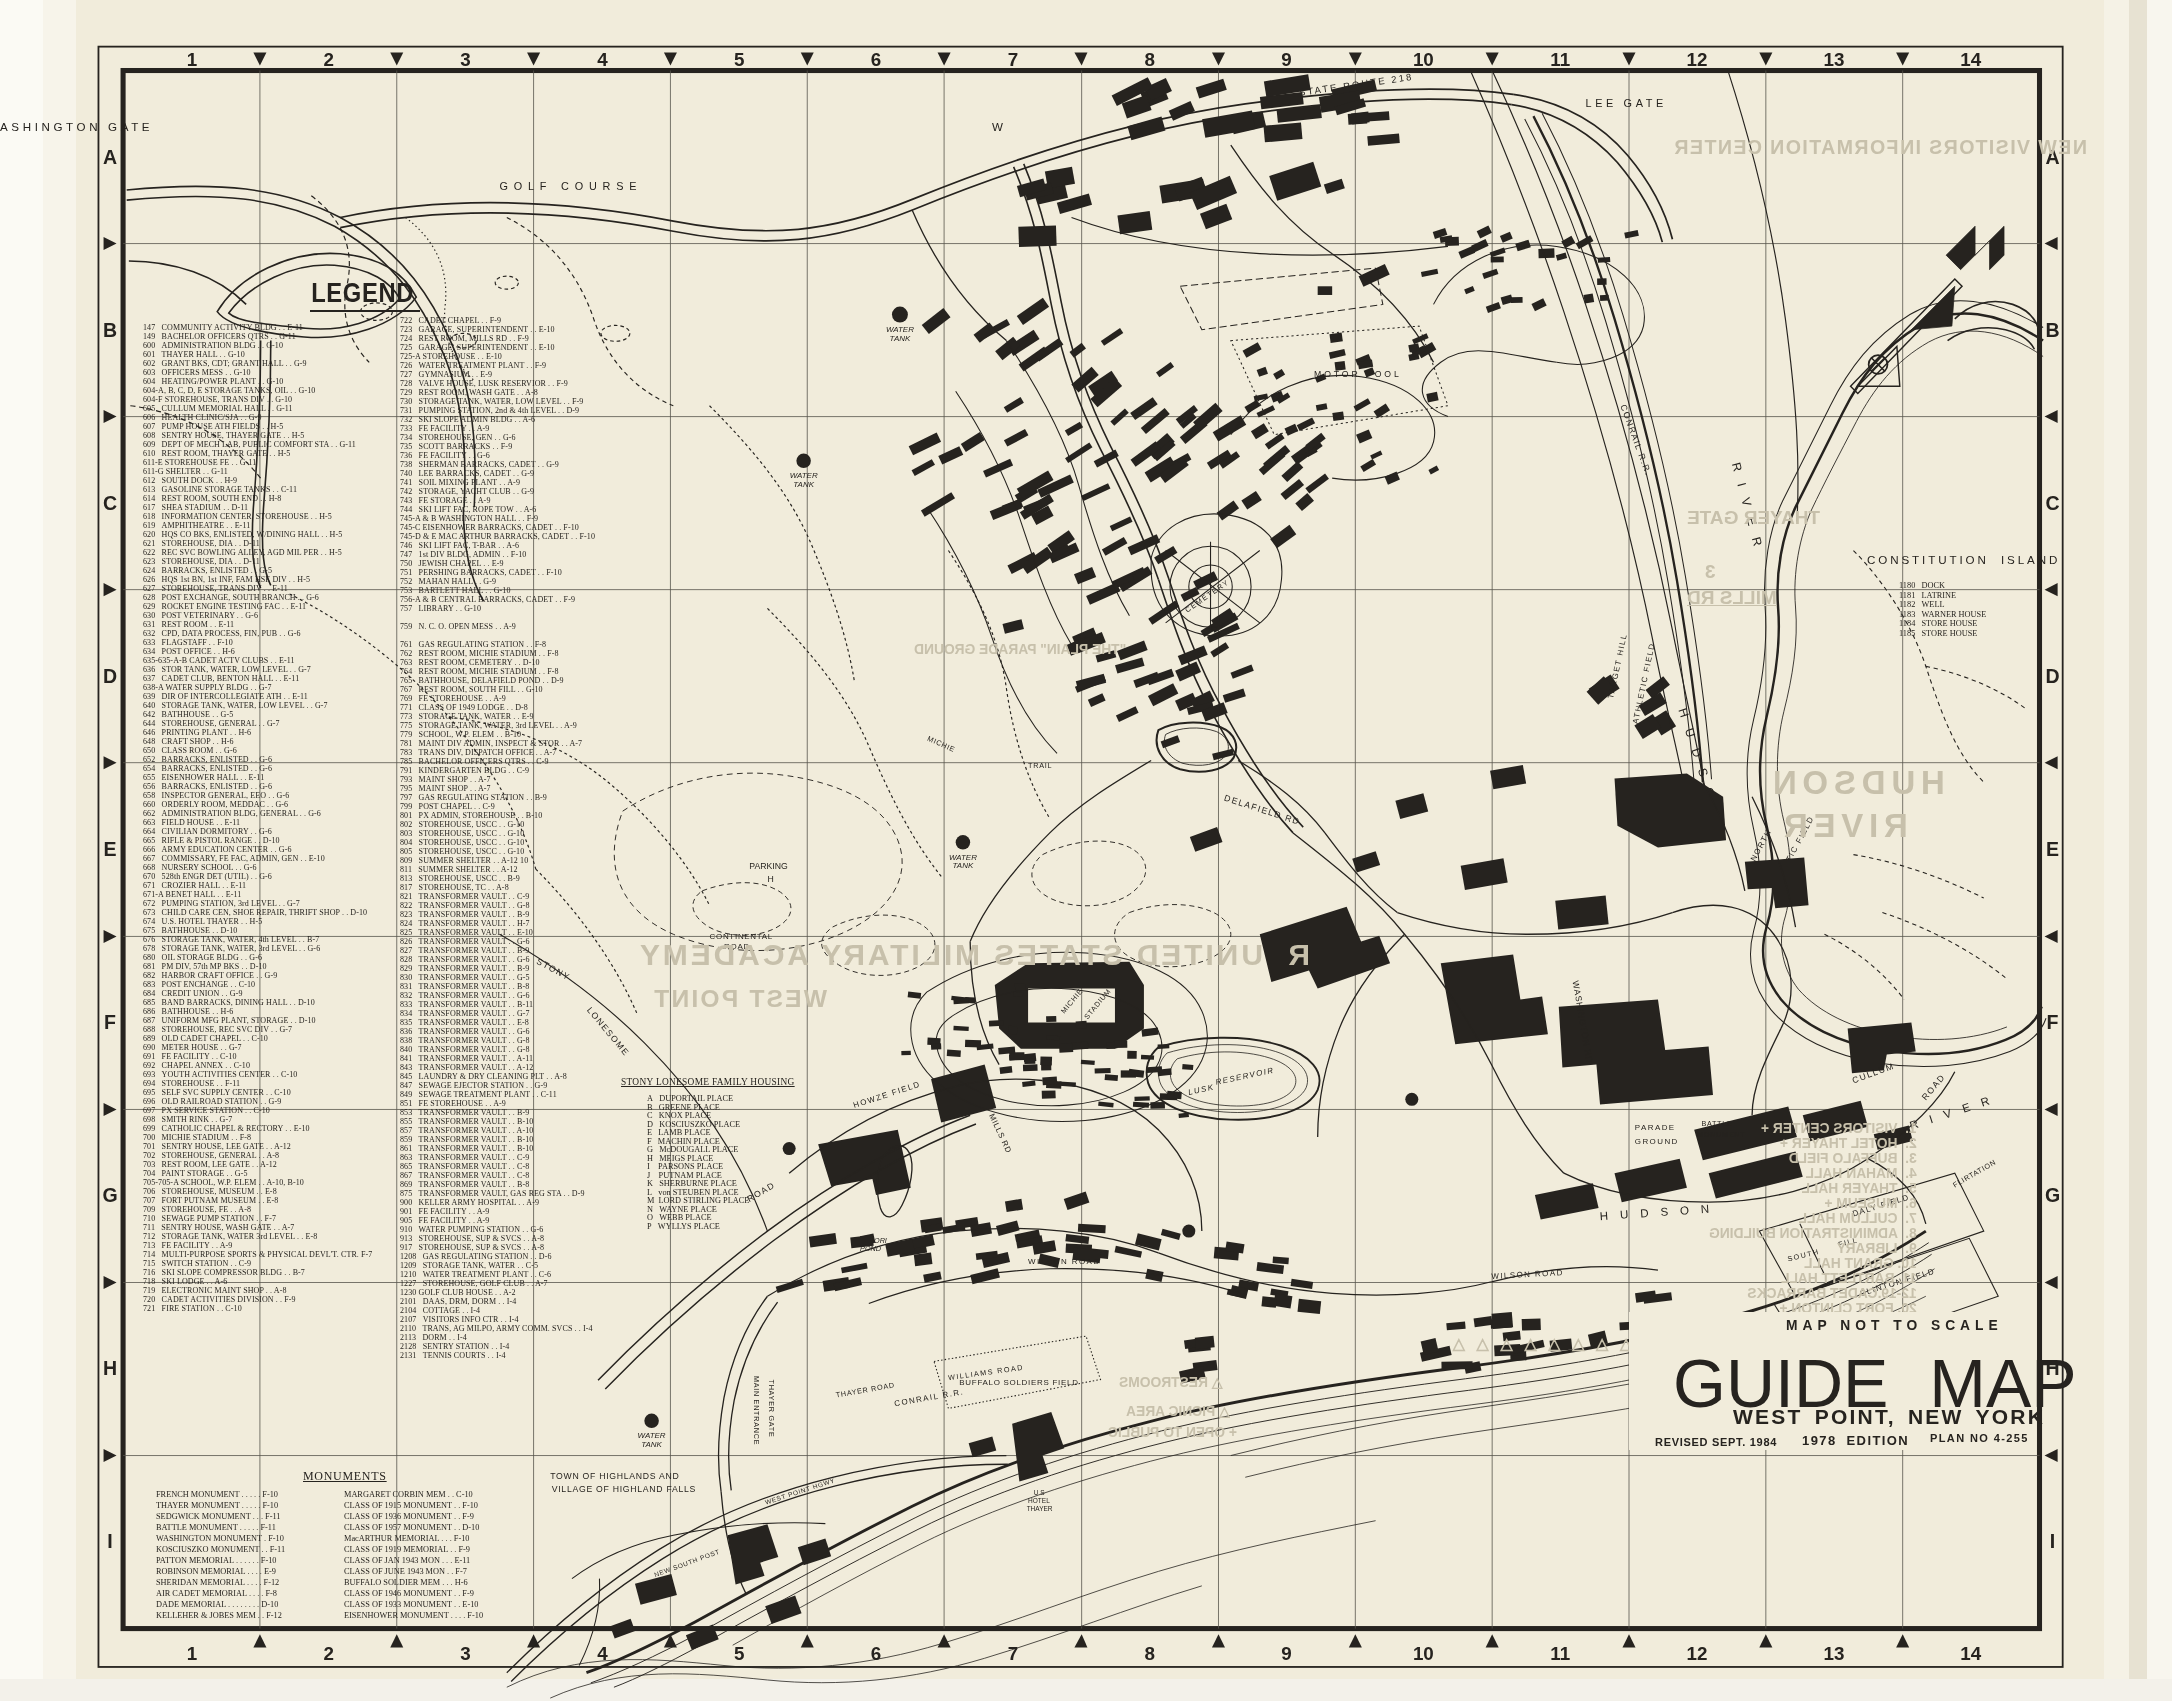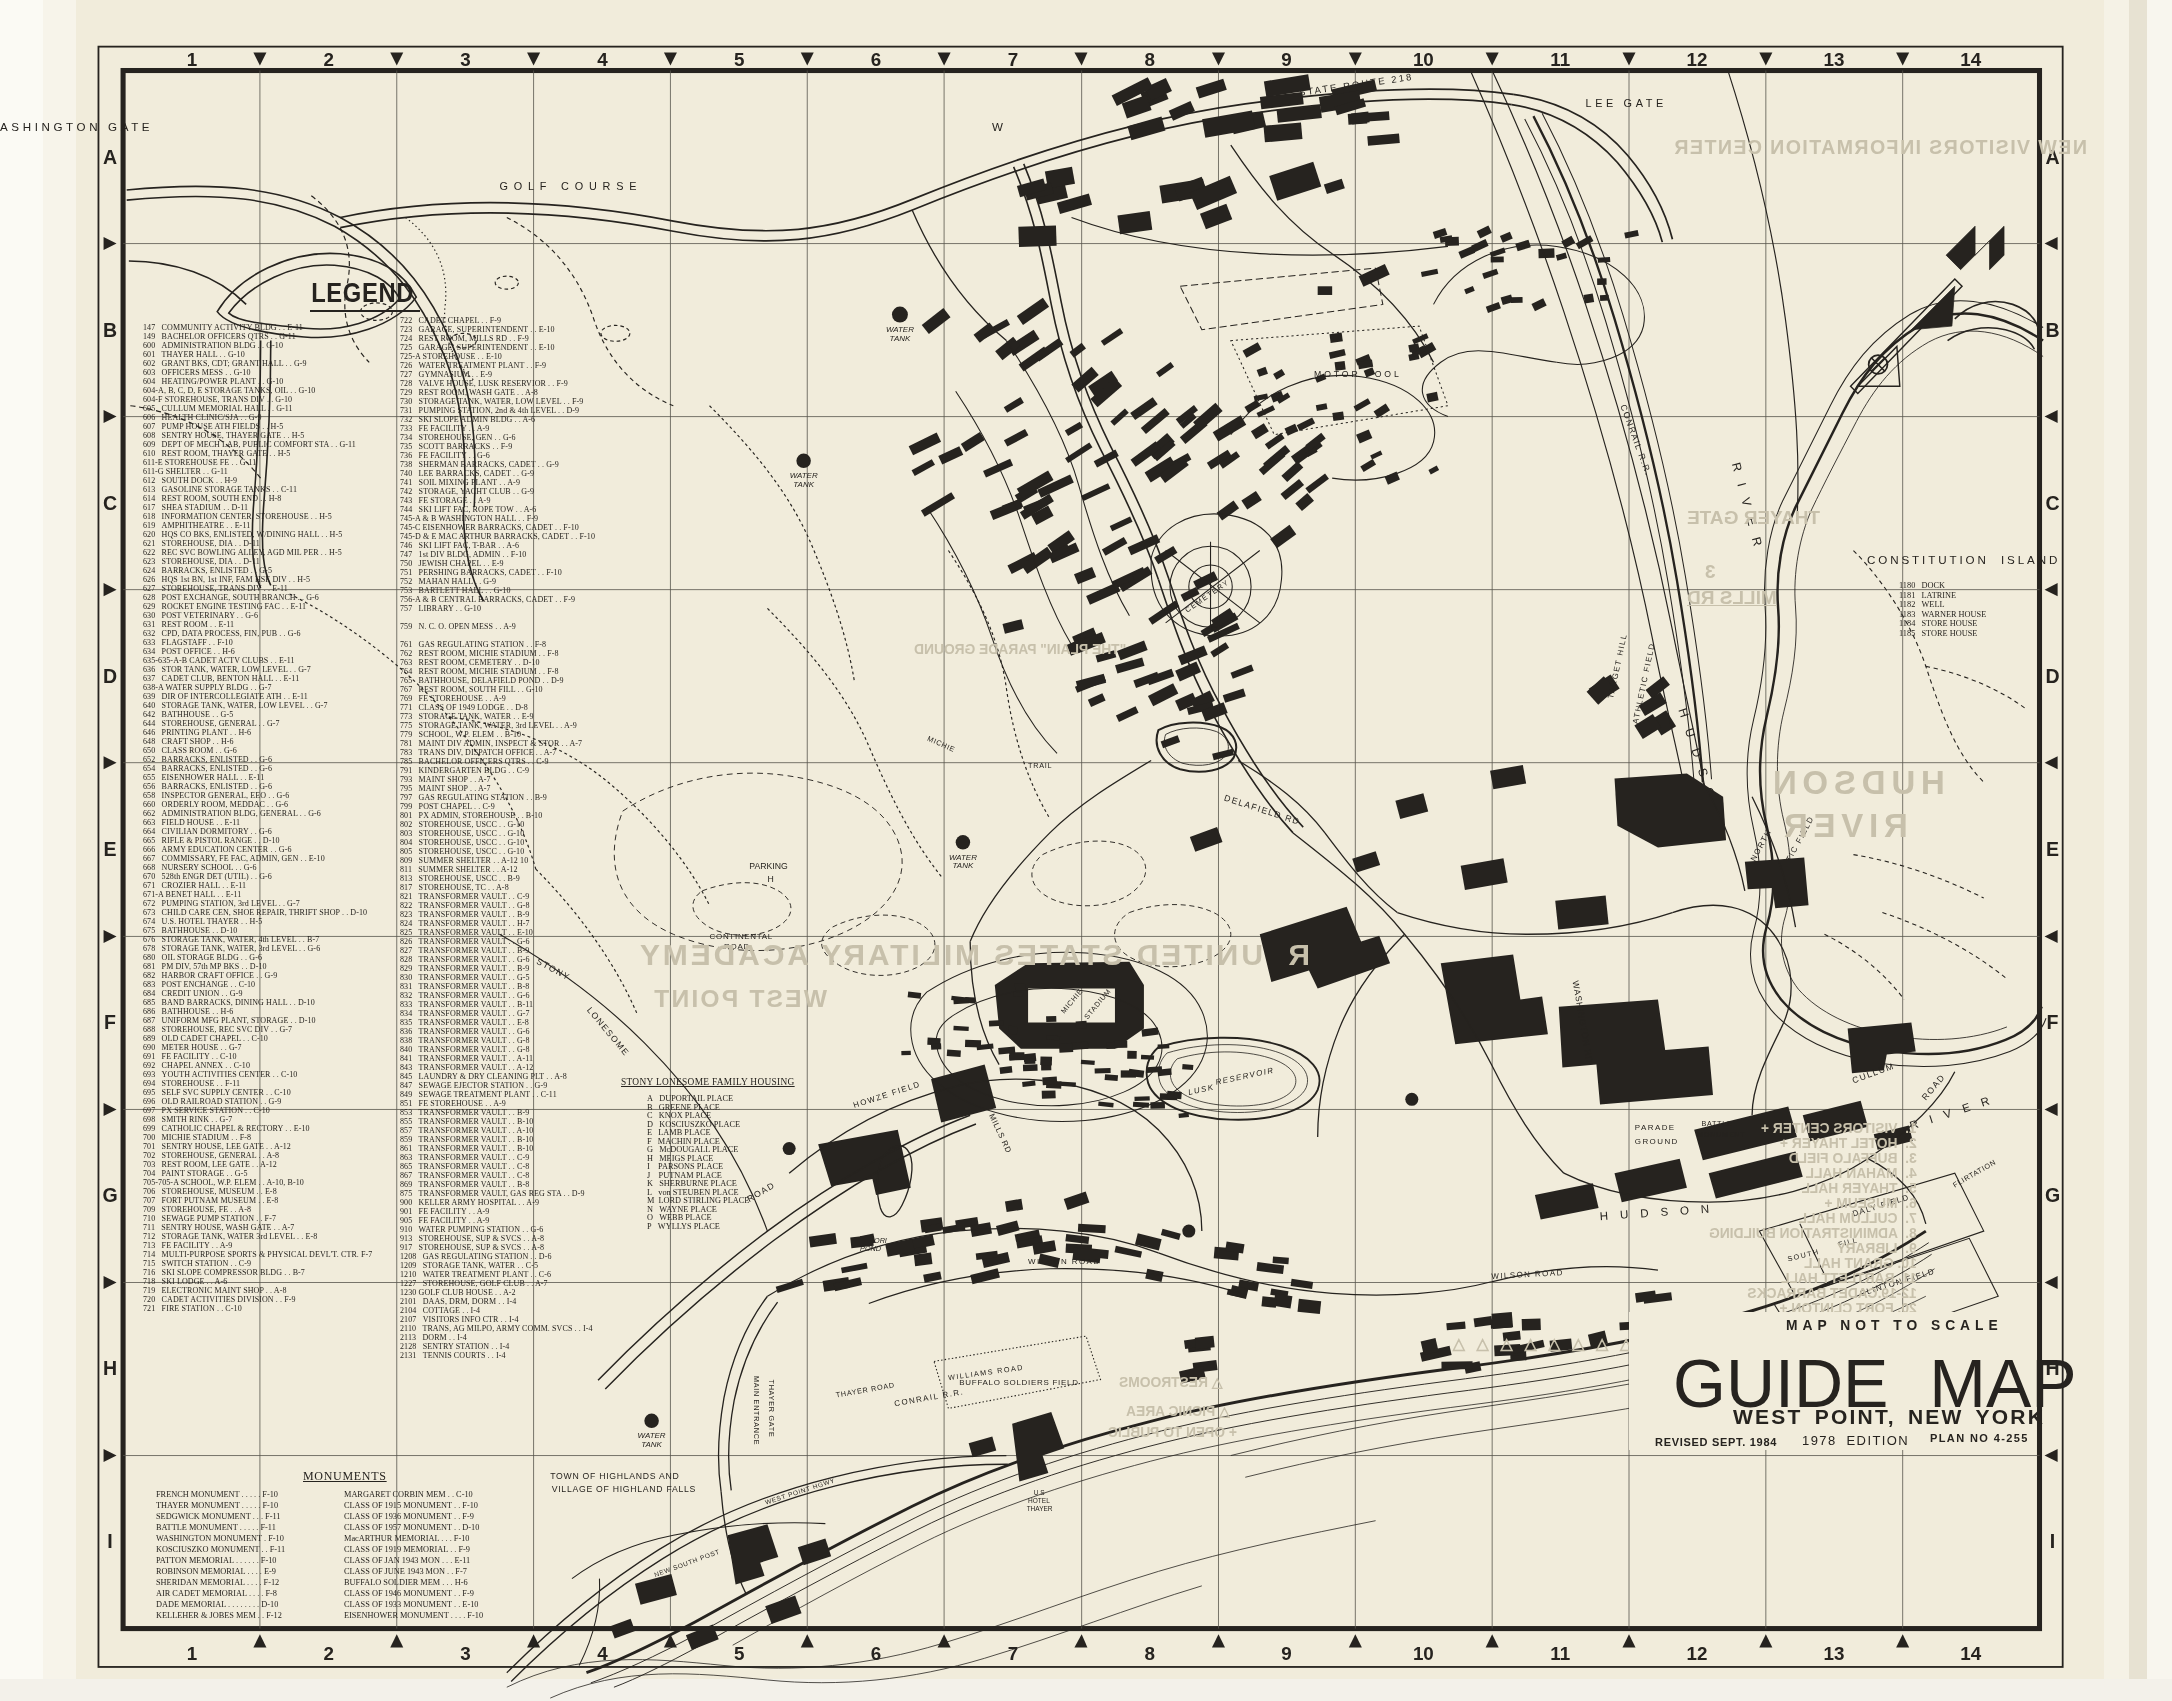--- a/index.html
+++ b/index.html
@@ -981,16 +981,16 @@
 <div style="position:absolute;left:1629px;top:1312px;width:403px;height:138px;background:#f1ecdb;"></div>
 
 <div class="t sans" style="left:1786px;top:1318px;font-size:13.8px;font-weight:bold;letter-spacing:5px;">MAP NOT TO SCALE</div>
 
 <div class="t sans" style="left:1673px;top:1344px;font-size:68px;font-weight:normal;letter-spacing:0px;word-spacing:22px;transform:scaleX(1.0);">GUIDE MAP</div>
 
 <div class="t sans" style="left:1733px;top:1405px;font-size:21px;font-weight:bold;letter-spacing:2.2px;word-spacing:4.3px;">WEST POINT, NEW YORK</div>
 
 <div class="t sans" style="left:1634px;top:1436px;font-size:11px;font-weight:bold;letter-spacing:0.7px;padding-left:21px;">REVISED SEPT. 1984</div>
 
-<div class="t sans" style="left:1802px;top:1433px;font-size:13px;font-weight:normal;letter-spacing:1.4px;">1978&nbsp; EDITION</div>
+<div class="t sans" style="left:1802px;top:1433px;font-size:13px;font-weight:bold;letter-spacing:1.4px;">1978&nbsp; EDITION</div>
 
 <div class="t sans" style="left:1930px;top:1432px;font-size:11px;font-weight:bold;letter-spacing:1.4px;">PLAN NO 4‑255</div>
 
 
 </body></html>

